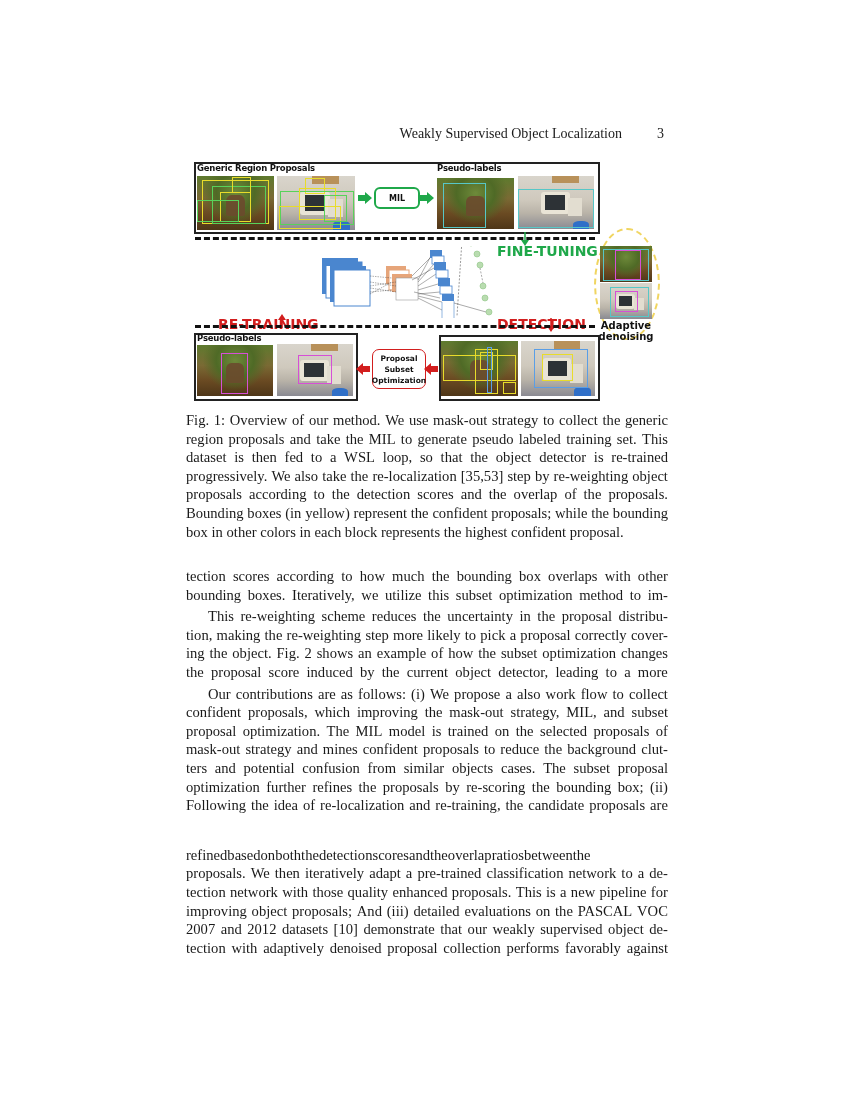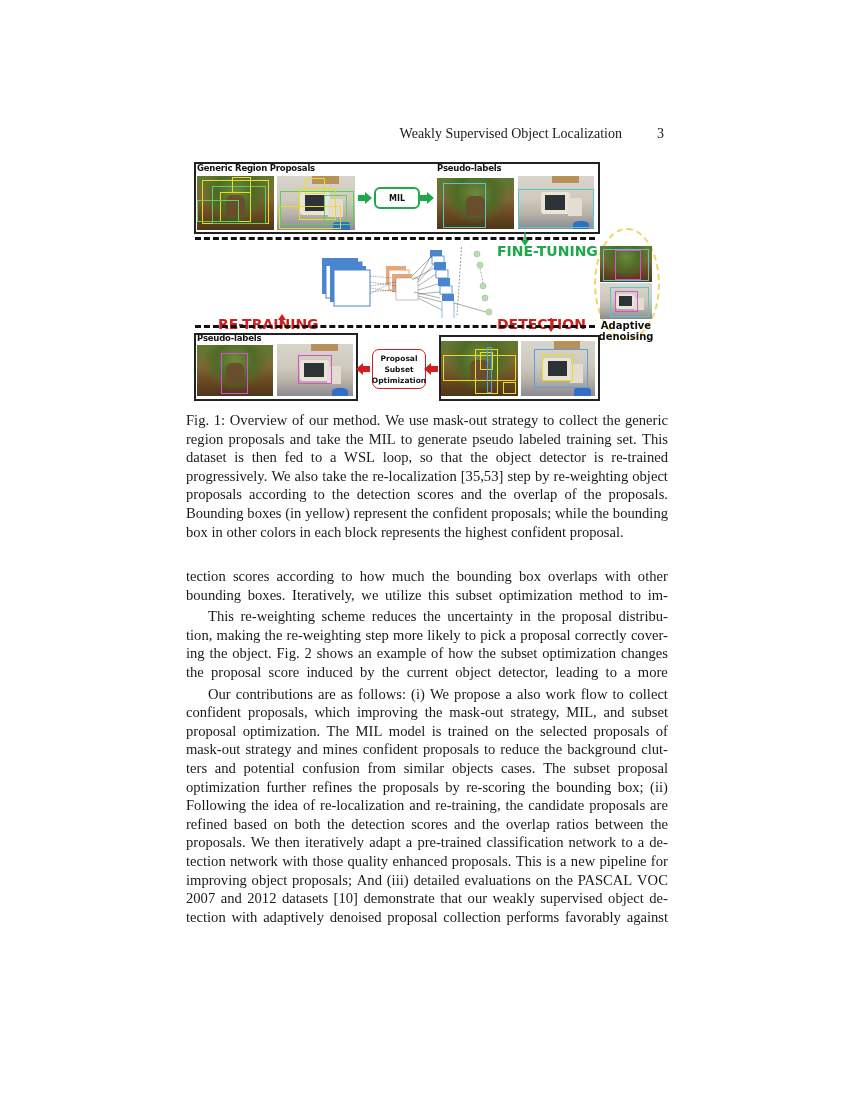--- a/index.html
+++ b/index.html
@@ -530,21 +530,21 @@
           <span>idea</span>
           <span>of</span>
           <span>re-localization</span>
           <span>and</span>
           <span>re-training,</span>
           <span>the</span>
           <span>candidate</span>
           <span>proposals</span>
           <span>are</span>
         </span>
-      <span class="line" style="display: flex; justify-content: space-between;">
+      <span class="line" style="display: flex;  margin-top: 31px;">
           <span>refined</span>
           <span>based</span>
           <span>on</span>
           <span>both</span>
           <span>the</span>
           <span>detection</span>
           <span>scores</span>
           <span>and</span>
           <span>the</span>
           <span>overlap</span>

